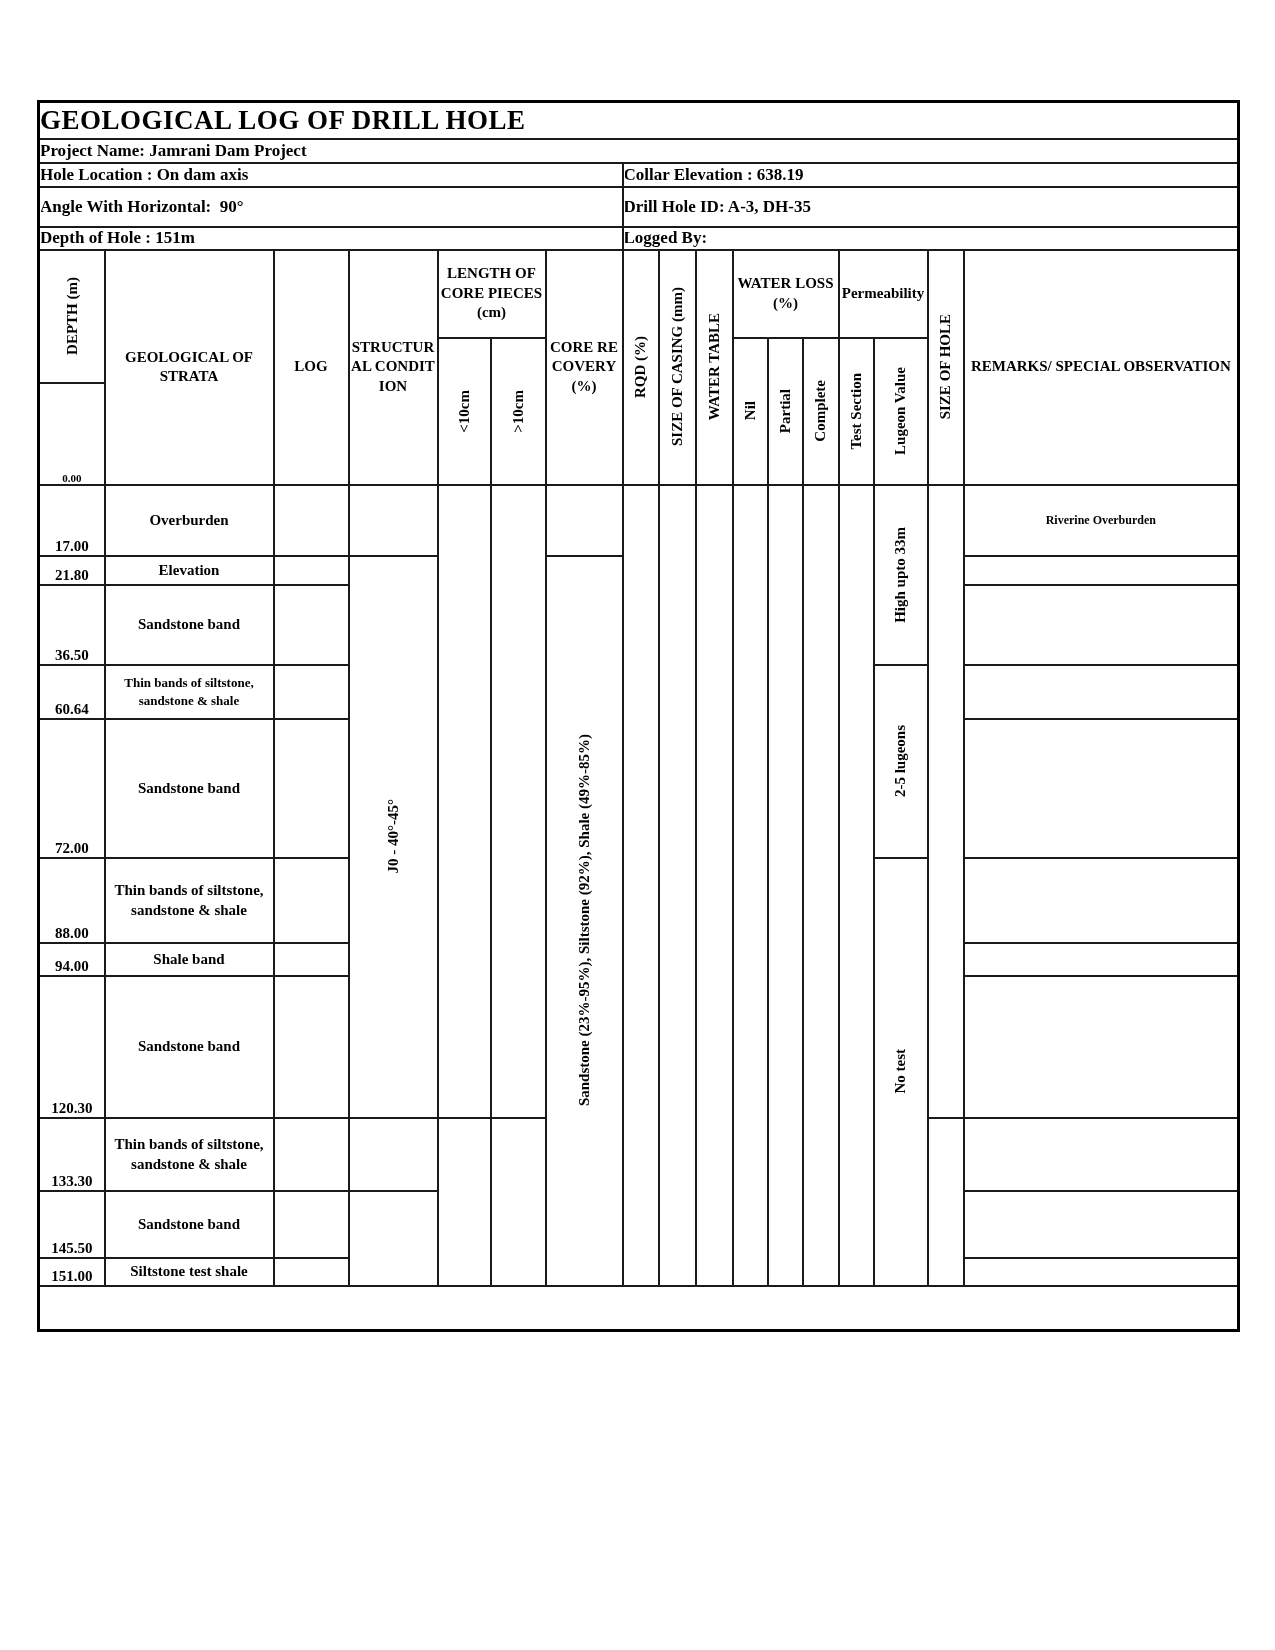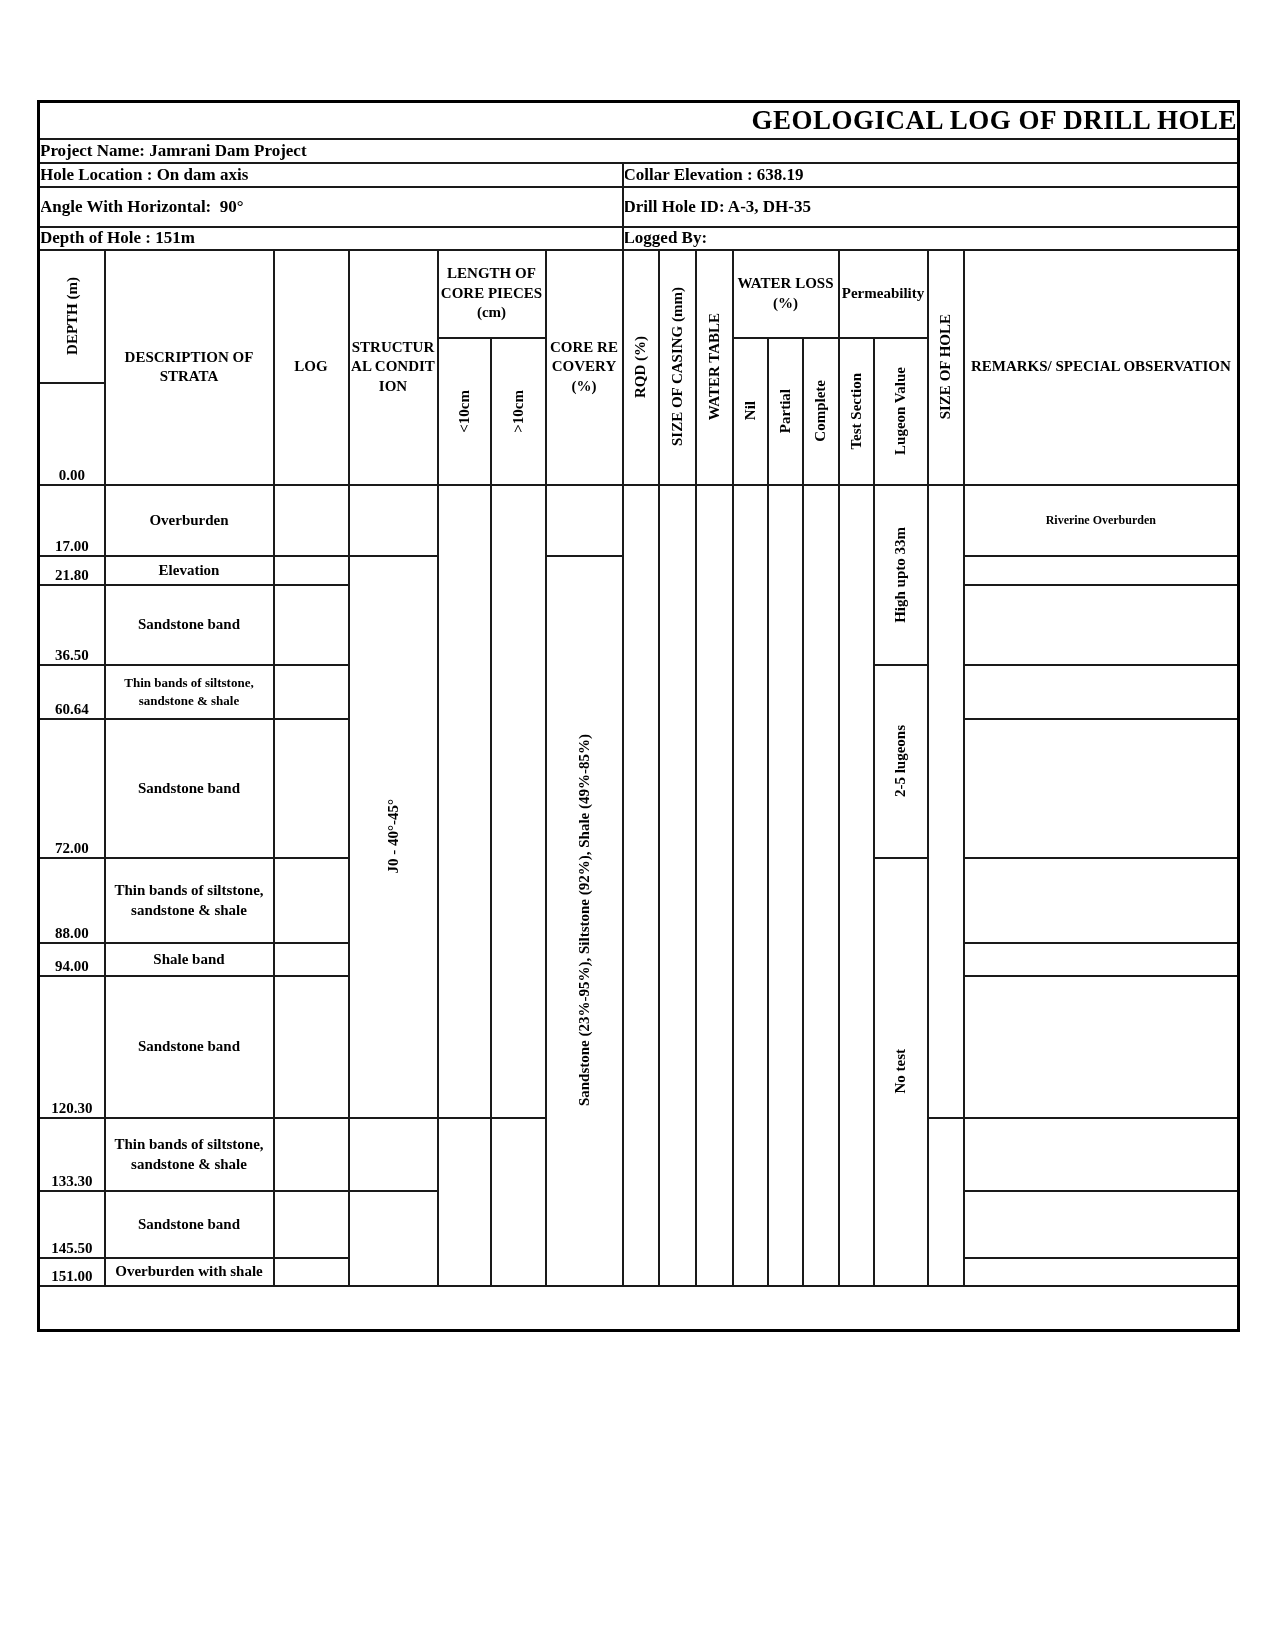--- a/index.html
+++ b/index.html
@@ -22,21 +22,21 @@
   table.sheet td {
     border: 2px solid #1a1a1a;
     padding: 0;
     font-weight: bold;
     overflow: hidden;
     background: #fff;
   }
 
   td.title {
     font-size: 27px;
-    text-align: right;
+    text-align: left;
     vertical-align: middle;
     letter-spacing: 0.5px;
   }
   td.info {
     font-size: 17px;
     text-align: left;
     vertical-align: middle;
     padding: 0 5px;
     white-space: pre-wrap;
     border-radius: 6px;
@@ -61,21 +61,21 @@
     line-height: 1.1;
   }
 
   td.depthv {
     font-size: 15px;
     text-align: center;
     vertical-align: bottom;
     padding-bottom: 3px;
   }
   td.zero {
-    font-size: 15px;
+    font-size: 11px;
     text-align: center;
     vertical-align: bottom;
     padding-bottom: 5px;
   }
   td.desc {
     font-size: 15px;
     text-align: center;
     vertical-align: middle;
     line-height: 1.35;
     padding: 0 6px;
@@ -132,21 +132,21 @@
         </tr>
         <tr style="height:23px">
           <td class="info" colspan="7">Depth of Hole : 151m</td>
           <td class="info" colspan="10">Logged By:</td>
         </tr>
 
         <tr style="height:88px">
           <td class="rot" rowspan="2">
               <div class="v">DEPTH (m)</div>
             </td>
-          <td class="hdr" rowspan="3">DESCRIPTION OF STRATA</td>
+          <td class="hdr" rowspan="3">GEOLOGICAL OF STRATA</td>
           <td class="hdr" rowspan="3">LOG</td>
           <td class="hdr brk" rowspan="3">STRUCTURAL CONDITION</td>
           <td class="hdr" colspan="2">LENGTH OF CORE PIECES (cm)</td>
           <td class="hdr brk" rowspan="3">CORE RECOVERY (%)</td>
           <td class="rot" rowspan="3">
               <div class="v">RQD (%)</div>
             </td>
           <td class="rot" rowspan="3">
               <div class="v">SIZE OF CASING (mm)</div>
             </td>
@@ -286,21 +286,21 @@
         <tr style="height:67px">
           <td class="depthv">145.50</td>
           <td class="desc">Sandstone band</td>
           <td></td>
           <td rowspan="2"></td>
           <td class="rmk"></td>
         </tr>
 
         <tr style="height:28px">
           <td class="depthv">151.00</td>
-          <td class="desc">Overburden with shale</td>
+          <td class="desc">Siltstone test shale</td>
           <td></td>
           <td class="rmk"></td>
         </tr>
 
         <tr style="height:45px">
           <td colspan="17"></td>
         </tr>
       </tbody>
     </table>
   </div>

